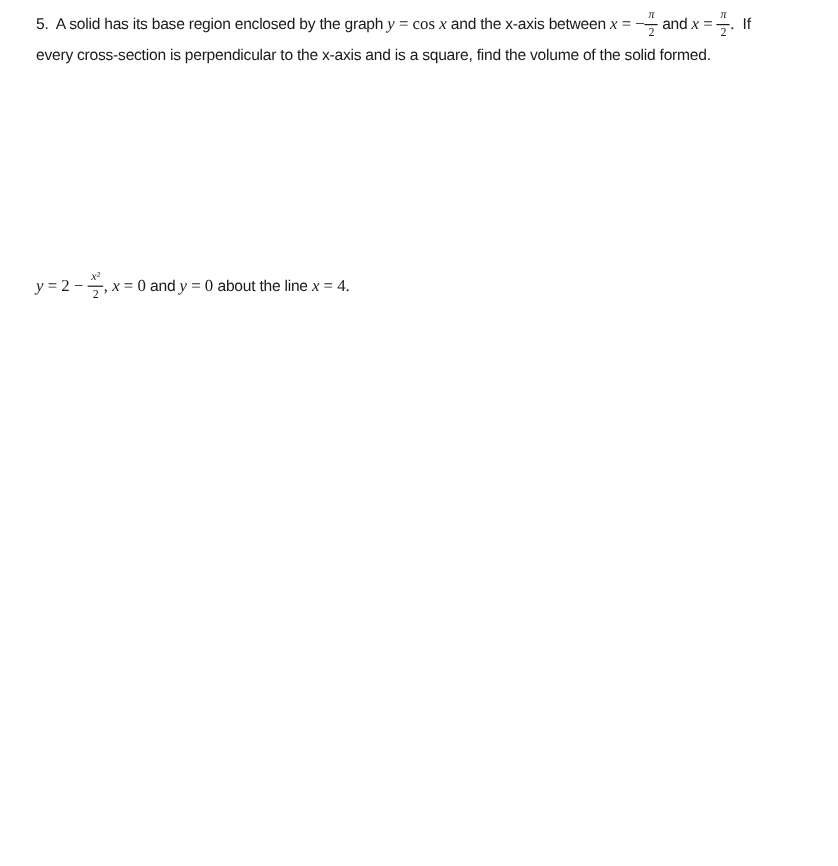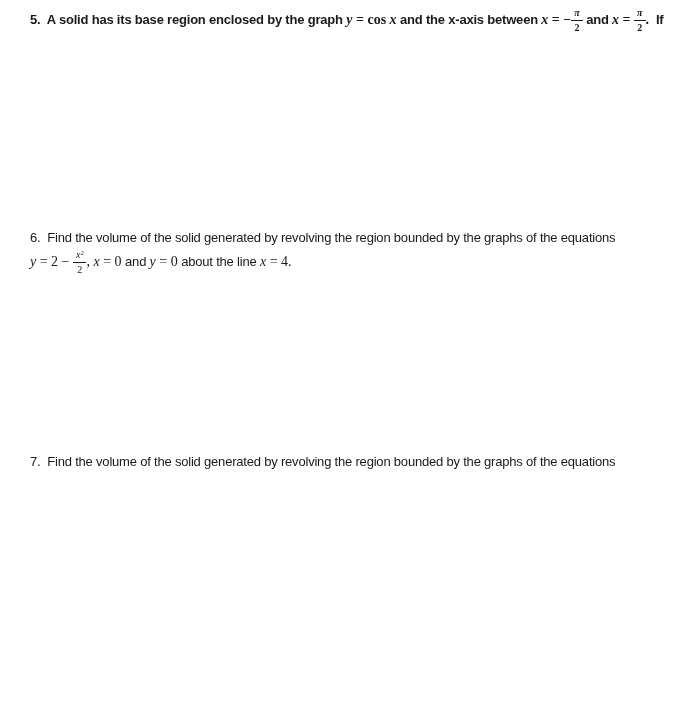--- a/index.html
+++ b/index.html
@@ -54,31 +54,30 @@
     padding: 0 3px 1px;
     border-bottom: 1px solid #1a1a1a;
   }
   .frac .num.it {
     font-style: italic;
   }
   .frac .den {
     display: block;
     padding-top: 1px;
   }
-  #problem-5 { top: 8px; font-weight: bold; }
+  #problem-5 { top: 8px; }
   #problem-6 { top: 226px; }
   #problem-7 { top: 450px; }
 </style>
 </head>
 <body>
 
 <div class="page">
   <section class="problem" id="problem-5">
       <div class="line"><span class="txt">5.  A solid has its base region enclosed by the graph </span><span class="mvar">y</span><span class="mroman"> = cos </span><span class="mvar">x</span><span class="txt"> and the x-axis between </span><span class="mvar">x</span><span class="mroman"> = −</span><span class="frac"><span class="num it">π</span><span class="den">2</span></span><span class="txt"> and </span><span class="mvar">x</span><span class="mroman"> = </span><span class="frac"><span class="num it">π</span><span class="den">2</span></span><span class="mroman">.</span><span class="txt">  If</span></div>
+      <div class="line"><span class="txt">every cross-section is perpendicular to the x-axis and is a square, find the volume of the solid formed.</span></div>
     </section>
   <section class="problem" id="problem-6">
-      <div class="line"><span class="txt">6.  Find the volume of the solid generated by revolving the region bounded by the graphs of the equations</span></div>
       <div class="line"><span class="mvar">y</span><span class="mroman"> = 2 − </span><span class="frac"><span class="num it">x²</span><span class="den">2</span></span><span class="mroman">, </span><span class="mvar">x</span><span class="mroman"> = 0 </span><span class="txt">and </span><span class="mvar">y</span><span class="mroman"> = 0 </span><span class="txt">about the line </span><span class="mvar">x</span><span class="mroman"> = 4.</span></div>
     </section>
   <section class="problem" id="problem-7">
-      <div class="line"><span class="txt">7.  Find the volume of the solid generated by revolving the region bounded by the graphs of the equations</span></div>
     </section>
 </div>
 
 </body></html>

